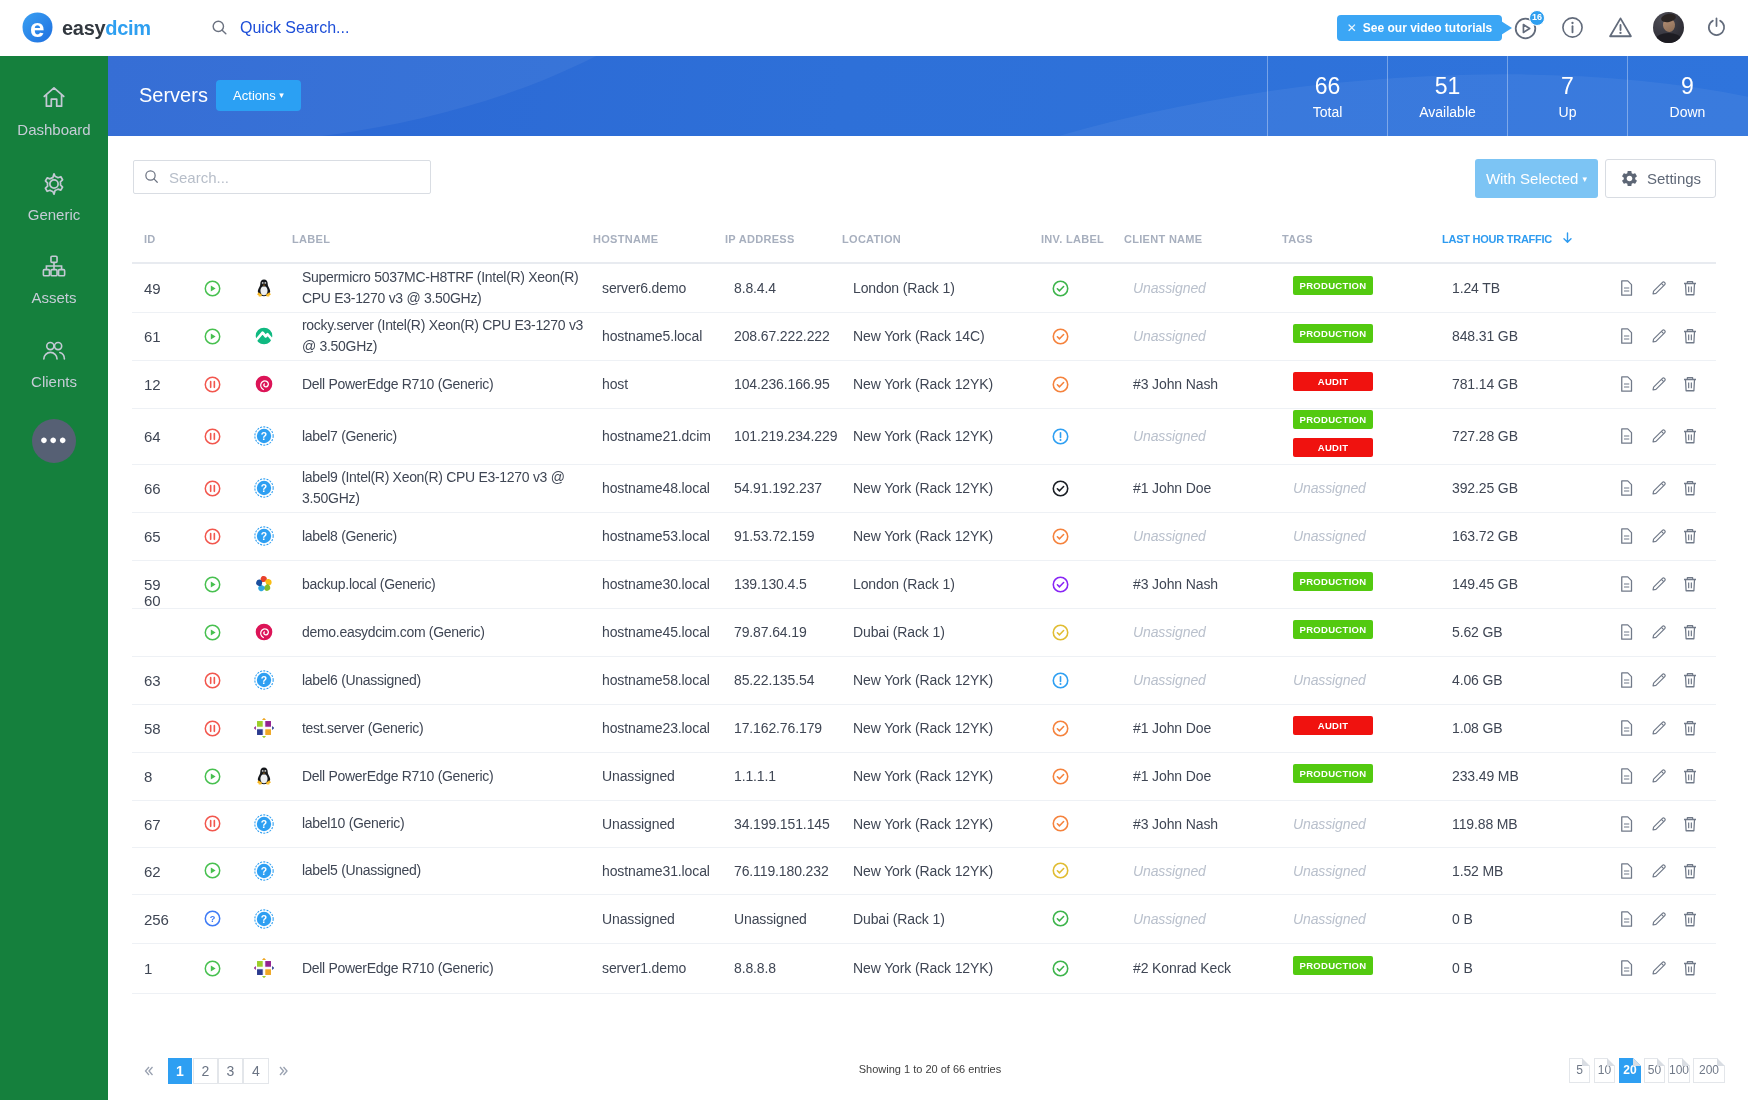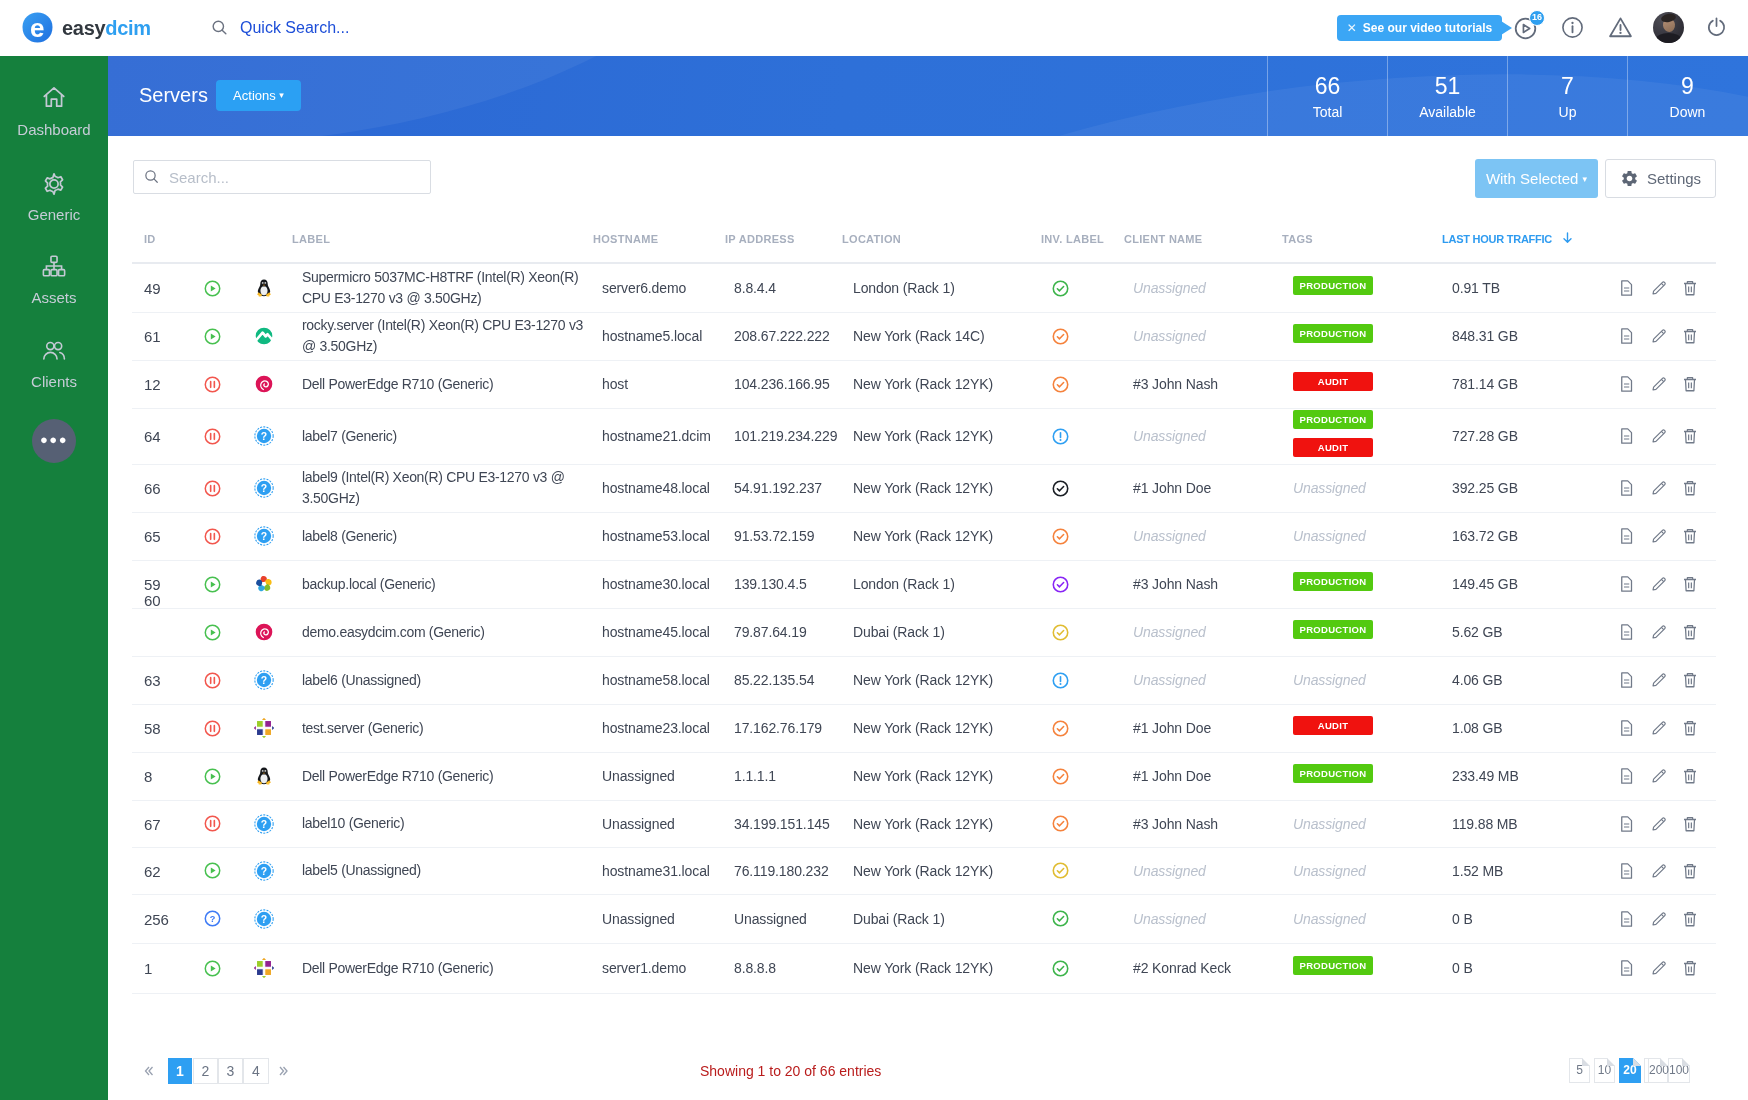--- a/index.html
+++ b/index.html
@@ -172,21 +172,21 @@
     <div class="cell" style="left:302px;top:267.0px;line-height:21px;white-space:normal;width:310px;letter-spacing:-0.3px"><span style="white-space:nowrap">Supermicro 5037MC-H8TRF (Intel(R) Xeon(R)</span><br><span style="white-space:nowrap">CPU E3-1270 v3 @ 3.50GHz)</span></div>
     <div class="cell" style="left:602px;top:280.0px">server6.demo</div>
     <div class="cell" style="left:734px;top:280.0px">8.8.4.4</div>
     <div class="cell" style="left:853px;top:280.0px">London (Rack 1)</div>
     <div class="abs" style="left:1051.5px;top:279.5px"><svg width="17" height="17" viewBox="0 0 24 24" style="">
         <circle cx="12" cy="12" r="10.2" fill="none" stroke="#3cb44a" stroke-width="2.2"></circle>
         <path d="M7.6 12.3 L10.6 15.3 L16.4 9.2" fill="none" stroke="#3cb44a" stroke-width="2.2" stroke-linecap="round" stroke-linejoin="round"></path>
       </svg></div>
     <div class="cell unas" style="left:1133px;top:280.0px">Unassigned</div>
     <div class="badge b-prod" style="top:276.0px">PRODUCTION</div>
-    <div class="cell" style="left:1452px;top:280.0px">0.91 TB</div>
+    <div class="cell" style="left:1452px;top:280.0px">1.24 TB</div>
     <div class="acticon" style="left:1618px;top:279.0px"><svg width="18" height="18" viewBox="1 0 24 24" style="">
         <path d="M6 2.5 H14 L19 7.5 V21.5 H6 Z" fill="none" stroke="#717a89" stroke-width="1.7" stroke-linejoin="round"></path>
         <path d="M9 12 H16 M9 16 H16" stroke="#717a89" stroke-width="1.6"></path>
       </svg></div>
     <div class="acticon" style="left:1650px;top:279.0px"><svg width="18" height="18" viewBox="0 0 24 24" style="">
         <path d="M4 20 L4.8 16.2 L16.6 4.4 a1.9 1.9 0 0 1 2.7 0 l0.4 0.4 a1.9 1.9 0 0 1 0 2.7 L7.9 19.2 Z" fill="none" stroke="#717a89" stroke-width="1.6" stroke-linejoin="round"></path>
         <path d="M15.2 5.8 l3 3" stroke="#717a89" stroke-width="1.6"></path>
       </svg></div>
     <div class="acticon" style="left:1681px;top:279.0px"><svg width="18" height="18" viewBox="0 0 24 24" style="">
         <path d="M4 6 H20 M8.5 6 V3.5 H15.5 V6 M6 6 L6.8 21 H17.2 L18 6" fill="none" stroke="#717a89" stroke-width="1.7" stroke-linejoin="round"></path>
@@ -709,19 +709,19 @@
     <svg width="11" height="12" viewBox="0 0 11 12" style="position:absolute;left:143px;top:1065px">
       <path d="M6 2 L2.5 6 L6 10 M9.5 2 L6 6 L9.5 10" fill="none" stroke="#99a1b0" stroke-width="1.3"></path>
     </svg>
     <div class="pgbox" style="left:168px;width:24px;background:#2e9ff2;border-color:#2e9ff2;color:#fff;font-weight:bold">1</div>
     <div class="pgbox" style="left:193px;width:25px">2</div>
     <div class="pgbox" style="left:218px;width:25px">3</div>
     <div class="pgbox" style="left:243px;width:26px">4</div>
     <svg width="11" height="12" viewBox="0 0 11 12" style="position:absolute;left:278px;top:1065px">
       <path d="M2 2 L5.5 6 L2 10 M5.5 2 L9 6 L5.5 10" fill="none" stroke="#99a1b0" stroke-width="1.3"></path>
     </svg>
-    <div class="abs" style="left:700px;top:1063px;width:460px;text-align:left;font-size:14px;color:#b91c1c">Showing 1 to 20 of 66 entries</div>
+    <div class="abs" style="left:700px;top:1063px;width:460px;text-align:center;font-size:11px;color:#404040">Showing 1 to 20 of 66 entries</div>
     <div class="dog" style="left:1569px;width:21px;"><div class="fold"></div><div class="fold2"></div>5</div>
     <div class="dog" style="left:1594px;width:21px;"><div class="fold"></div><div class="fold2"></div>10</div>
     <div class="dog" style="left:1619px;width:22px;background:#2e9ff2;border-color:#2e9ff2;color:#fff;font-weight:bold;"><div class="fold"></div><div class="fold2"></div>20</div>
     <div class="dog" style="left:1644px;width:21px;"><div class="fold"></div><div class="fold2"></div>50</div>
     <div class="dog" style="left:1668px;width:22px;"><div class="fold"></div><div class="fold2"></div>100</div>
-    <div class="dog" style="left:1648px;width:20px;"><div class="fold"></div><div class="fold2"></div>200</div>
+    <div class="dog" style="left:1693px;width:32px;"><div class="fold"></div><div class="fold2"></div>200</div>
   </div>
 </body></html>

